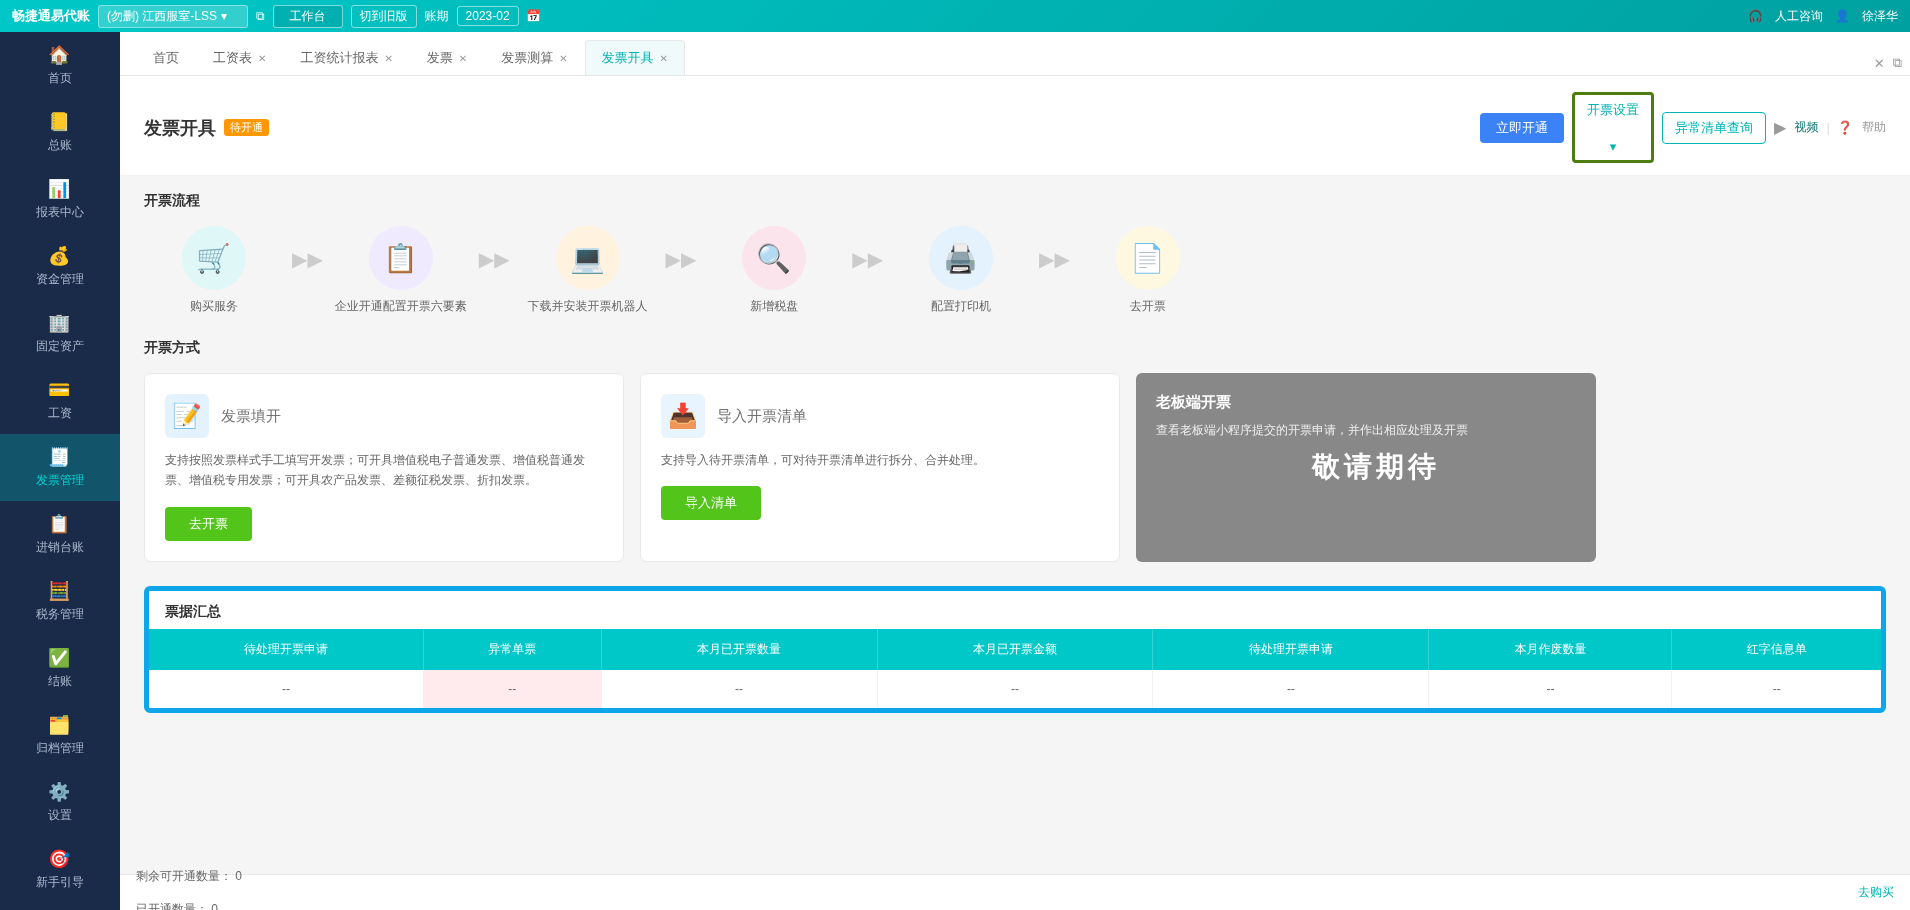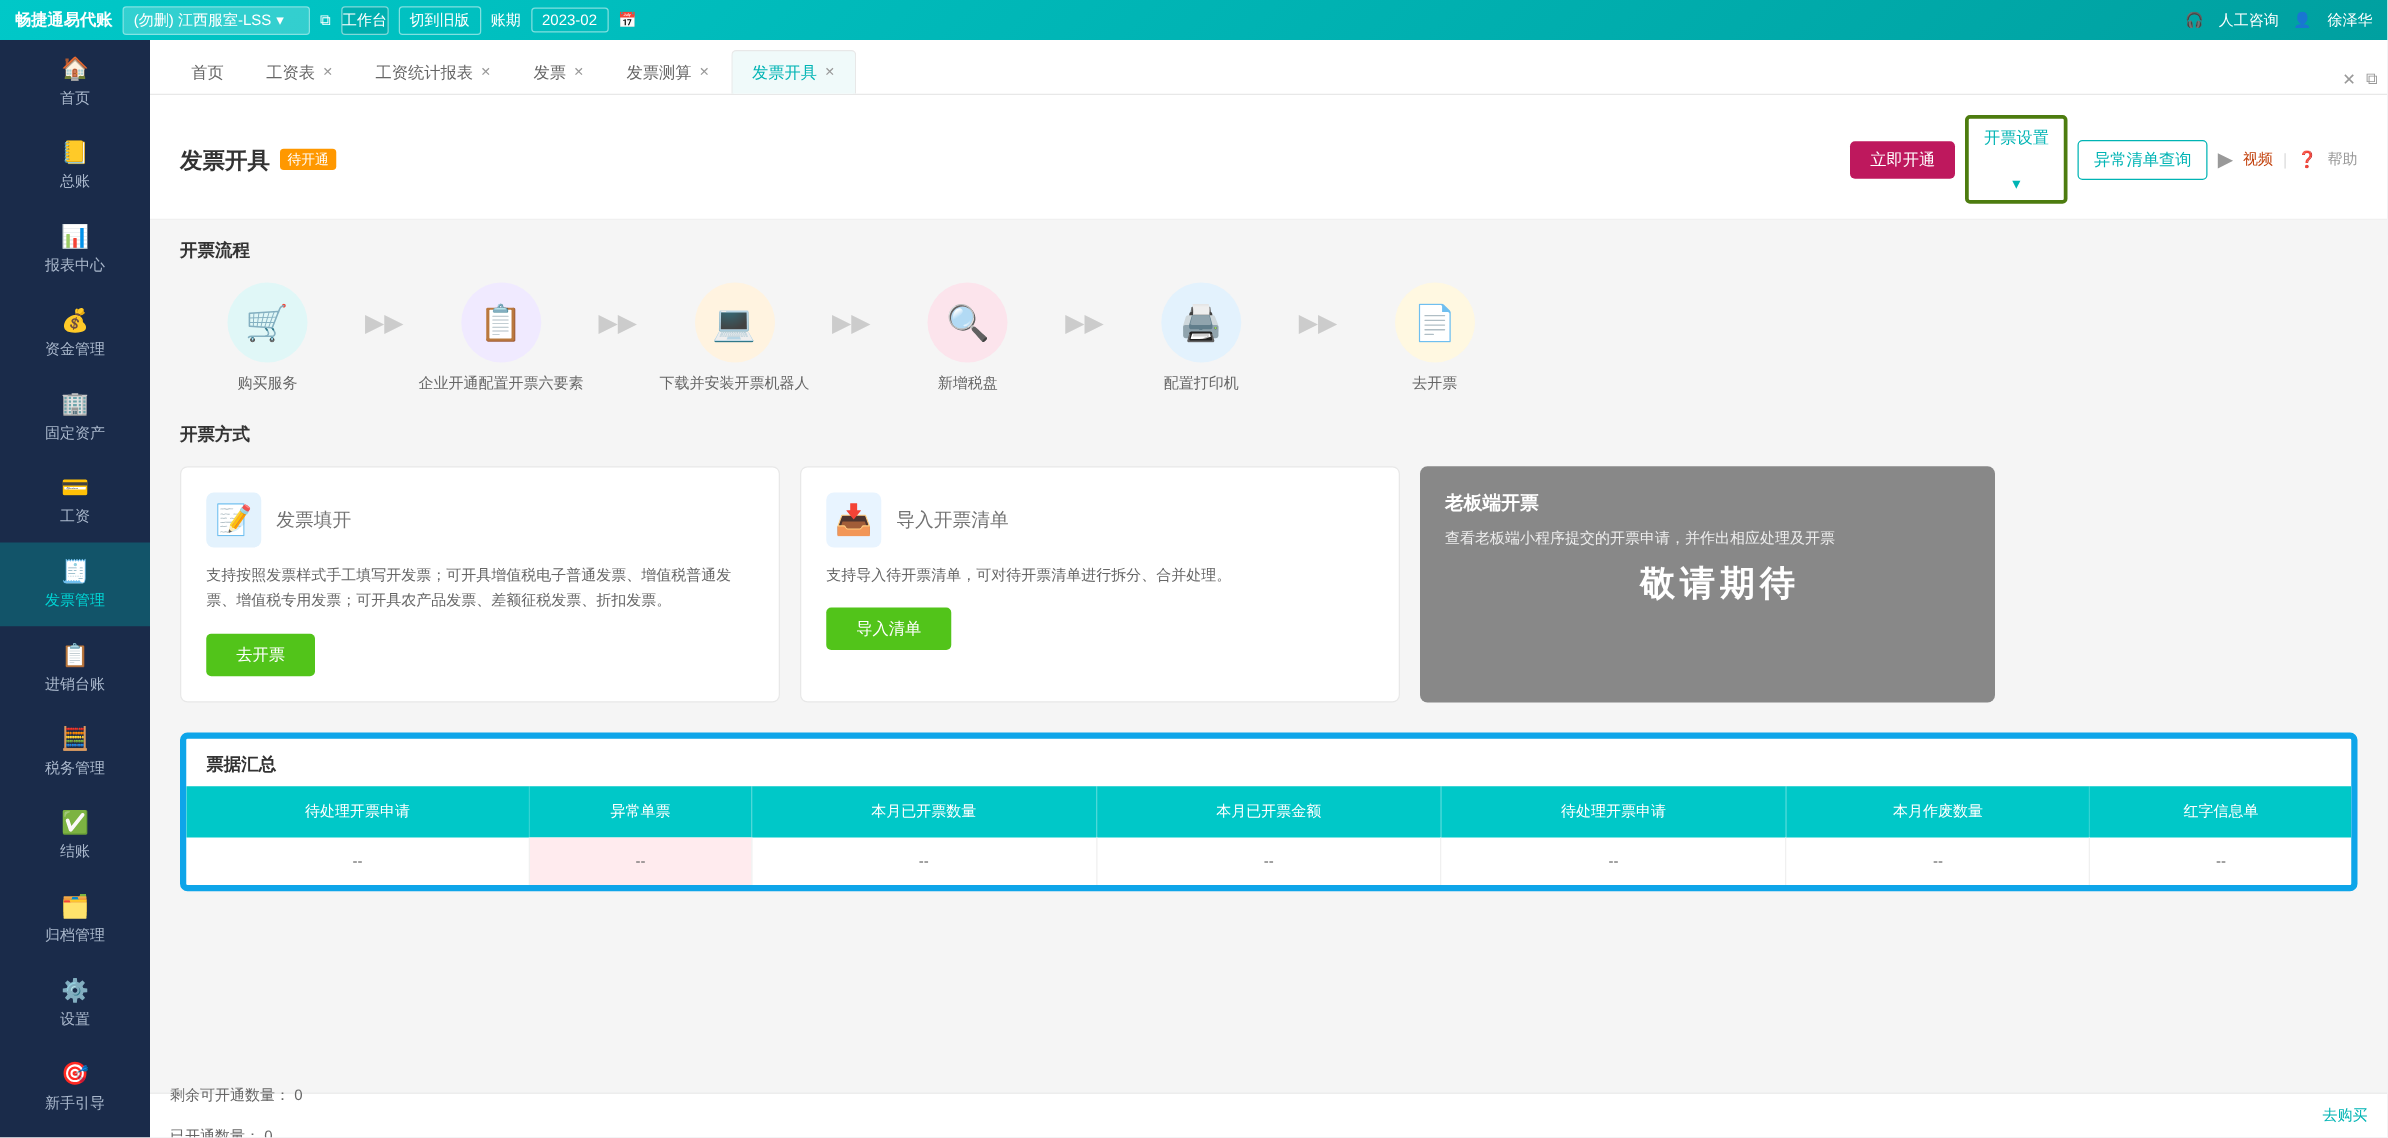--- a/index.html
+++ b/index.html
@@ -3,21 +3,21 @@
   <meta charset="utf-8">
   <style>
     * { margin: 0; padding: 0; box-sizing: border-box; }
     body { font-family: 'Microsoft YaHei', '微软雅黑', sans-serif; font-size: 13px; background: #f0f2f5; color: #333; width: 1910px; height: 910px; overflow: hidden; }
 
     
     .top-bar { height: 32px; background: linear-gradient(135deg, #00c8c8 0%, #00a0a0 100%); display: flex; align-items: center; justify-content: space-between; padding: 0 12px; color: white; font-size: 12px; }
     .top-bar-left { display: flex; align-items: center; gap: 8px; }
     .top-bar-logo { font-size: 13px; font-weight: bold; color: white; }
     .company-selector { background: rgba(255,255,255,0.2); border: 1px solid rgba(255,255,255,0.4); border-radius: 3px; padding: 2px 8px; color: white; font-size: 12px; display: flex; align-items: center; gap: 4px; cursor: pointer; min-width: 150px; }
-    .workbench-btn { background: #00b0b0; border: 1px solid rgba(255,255,255,0.5); border-radius: 3px; padding: 2px 0; color: white; font-size: 12px; cursor: pointer; }
+    .workbench-btn { background: #00b0b0; border: 1px solid rgba(255,255,255,0.5); border-radius: 3px; padding: 2px 16px; color: white; font-size: 12px; cursor: pointer; }
     .period-btn { background: transparent; border: 1px solid rgba(255,255,255,0.5); border-radius: 3px; padding: 2px 8px; color: white; font-size: 12px; cursor: pointer; }
     .top-right-actions { display: flex; align-items: center; gap: 12px; font-size: 12px; color: white; }
 
     
     .layout { display: flex; height: calc(910px - 32px); }
 
     
     .sidebar { width: 120px; background: #1a2b4a; display: flex; flex-direction: column; color: white; flex-shrink: 0; }
     .sidebar-item { display: flex; flex-direction: column; align-items: center; padding: 12px 0; cursor: pointer; font-size: 12px; color: #aab8cc; gap: 4px; }
     .sidebar-item.active { background: rgba(0,180,180,0.3); color: #00d4d4; }
@@ -34,21 +34,21 @@
 
     
     .page-area { flex: 1; background: #f5f5f5; overflow-y: auto; padding: 0; }
 
     
     .page-header { background: white; padding: 16px 24px 12px; display: flex; align-items: center; justify-content: space-between; border-bottom: 1px solid #f0f0f0; }
     .page-title-row { display: flex; align-items: center; gap: 8px; }
     .page-title { font-size: 18px; font-weight: bold; color: #333; }
     .status-badge { background: #ff9800; color: white; font-size: 11px; padding: 1px 6px; border-radius: 3px; }
     .header-actions { display: flex; align-items: center; gap: 8px; }
-    .btn-primary { background: #be185d; color: white; border: none; border-radius: 4px; padding: 6px 16px; font-size: 13px; cursor: pointer; }
+    .btn-primary { background: #3b82f6; color: white; border: none; border-radius: 4px; padding: 6px 16px; font-size: 13px; cursor: pointer; }
     .btn-outline { background: white; color: #00b4b4; border: 3px solid #4d7c0f; border-radius: 4px; padding: 6px 12px; font-size: 13px; cursor: pointer; display: flex; align-items: center; gap: 20px; flex-direction: column; }
     .btn-query { background: white; color: #00b4b4; border: 1px solid #00b4b4; border-radius: 4px; padding: 6px 12px; font-size: 13px; cursor: pointer; }
 
     
     .content-body { padding: 16px 24px; }
     .section-title { font-size: 14px; font-weight: bold; color: #333; margin-bottom: 16px; }
 
     
     .flow-steps { display: flex; align-items: center; gap: 0; margin-bottom: 24px; flex-wrap: nowrap; }
     .flow-step { display: flex; flex-direction: column; align-items: center; gap: 8px; min-width: 140px; }
@@ -217,21 +217,21 @@
           <span class="status-badge">待开通</span>
         </div>
         <div class="header-actions">
           <button class="btn-primary">立即开通</button>
           <button class="btn-outline">
             <span>开票设置</span>
             <span>▾</span>
           </button>
           <button class="btn-query">异常清单查询</button>
           <span style="font-size:16px; color:#999;">▶</span>
-          <span style="color:#c2410c; font-size:12px; cursor:pointer;font-family:Liberation Serif, serif;">视频</span>
+          <span style="color:#0f766e; font-size:12px; cursor:pointer;font-family:Liberation Serif, serif;">视频</span>
           <span style="color:#ddd;">|</span>
           <span style="color:#999;">❓</span>
           <span style="color:#999; font-size:12px; cursor:pointer;">帮助</span>
         </div>
       </div>
 
       <div class="content-body">
 
         <div>
           <div class="section-title">开票流程</div>

